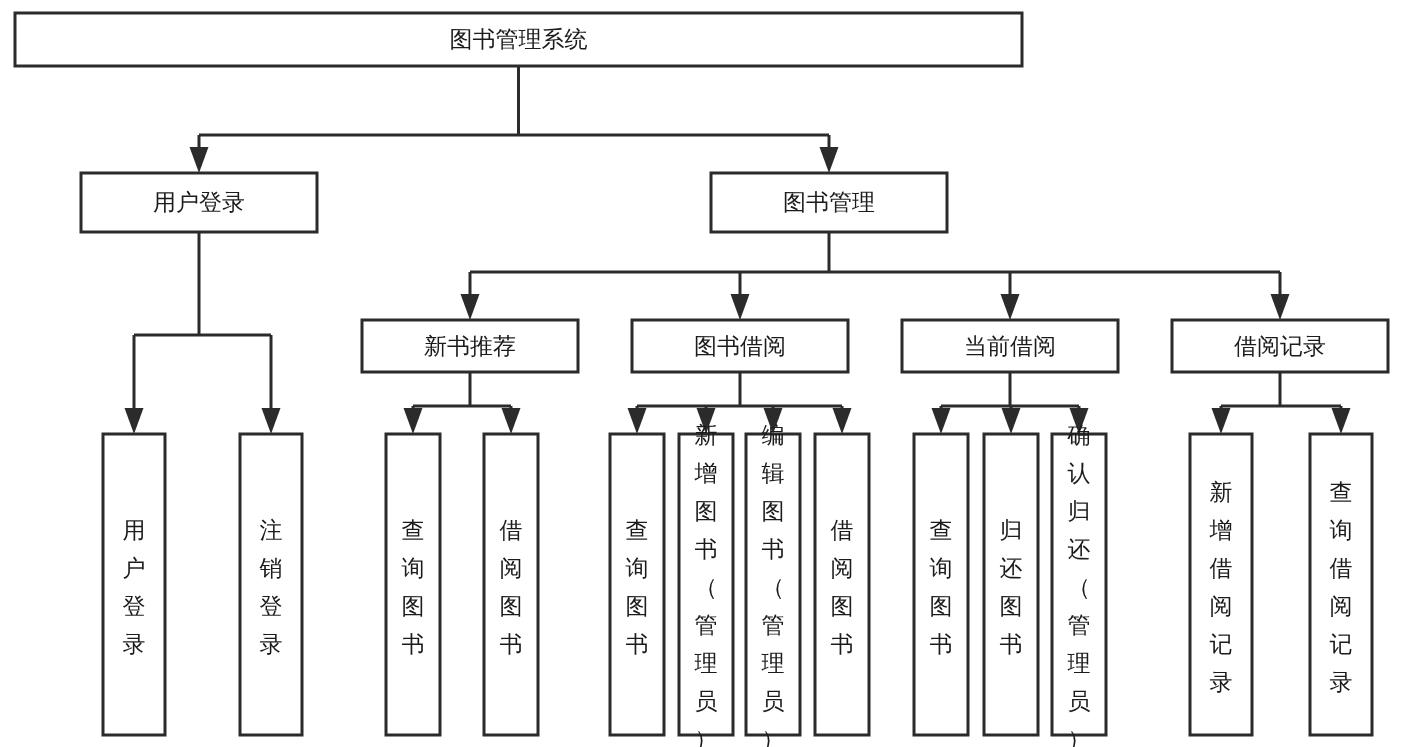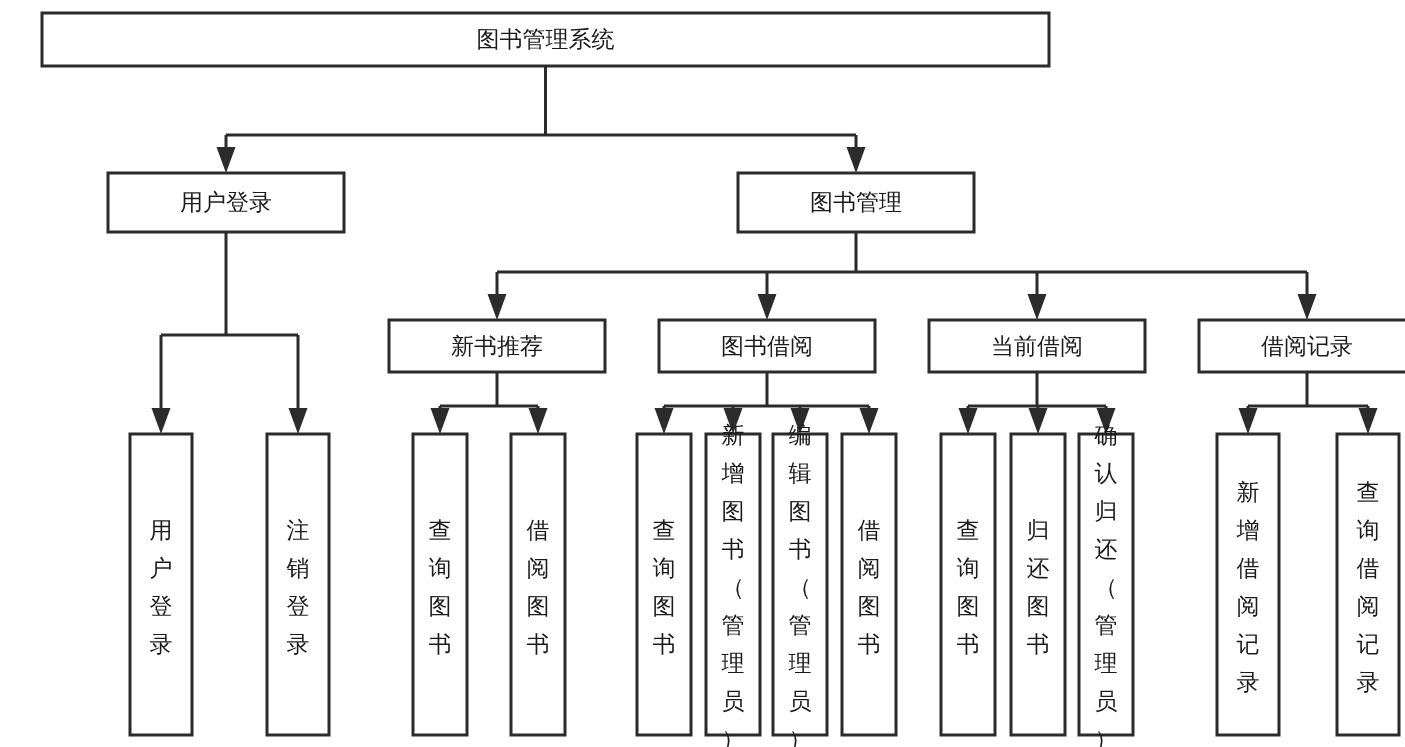--- a/index.html
+++ b/index.html
@@ -1,21 +1,21 @@
 <!DOCTYPE html>
 <html><head>
 <meta charset="utf-8">
 <style>
   html,body{margin:0;padding:0;background:#ffffff;}
   body{
     width:1405px;height:747px;overflow:hidden;
     font-family:"DejaVu Sans","Liberation Sans",sans-serif;
     color:#1b1b1b;
   }
-  #stage{position:relative;width:1245px;height:747px;background:#fff;margin-left:27px;}
+  #stage{position:relative;width:1245px;height:747px;background:#fff;}
   svg#diagram{position:absolute;left:0;top:0;width:1405px;height:747px;display:block;}
   .node-rect{fill:#ffffff;stroke:#2b2b2b;stroke-width:3;}
   .edge{stroke:#2b2b2b;stroke-width:3;fill:none;}
   .arrow-head{fill:#2b2b2b;stroke:none;}
   .node-label-h{
     font-family:"DejaVu Sans","Liberation Sans",sans-serif;
     font-size:23px;fill:#1b1b1b;text-anchor:middle;dominant-baseline:middle;
   }
   .node-label-v{
     font-family:"DejaVu Sans","Liberation Sans",sans-serif;

